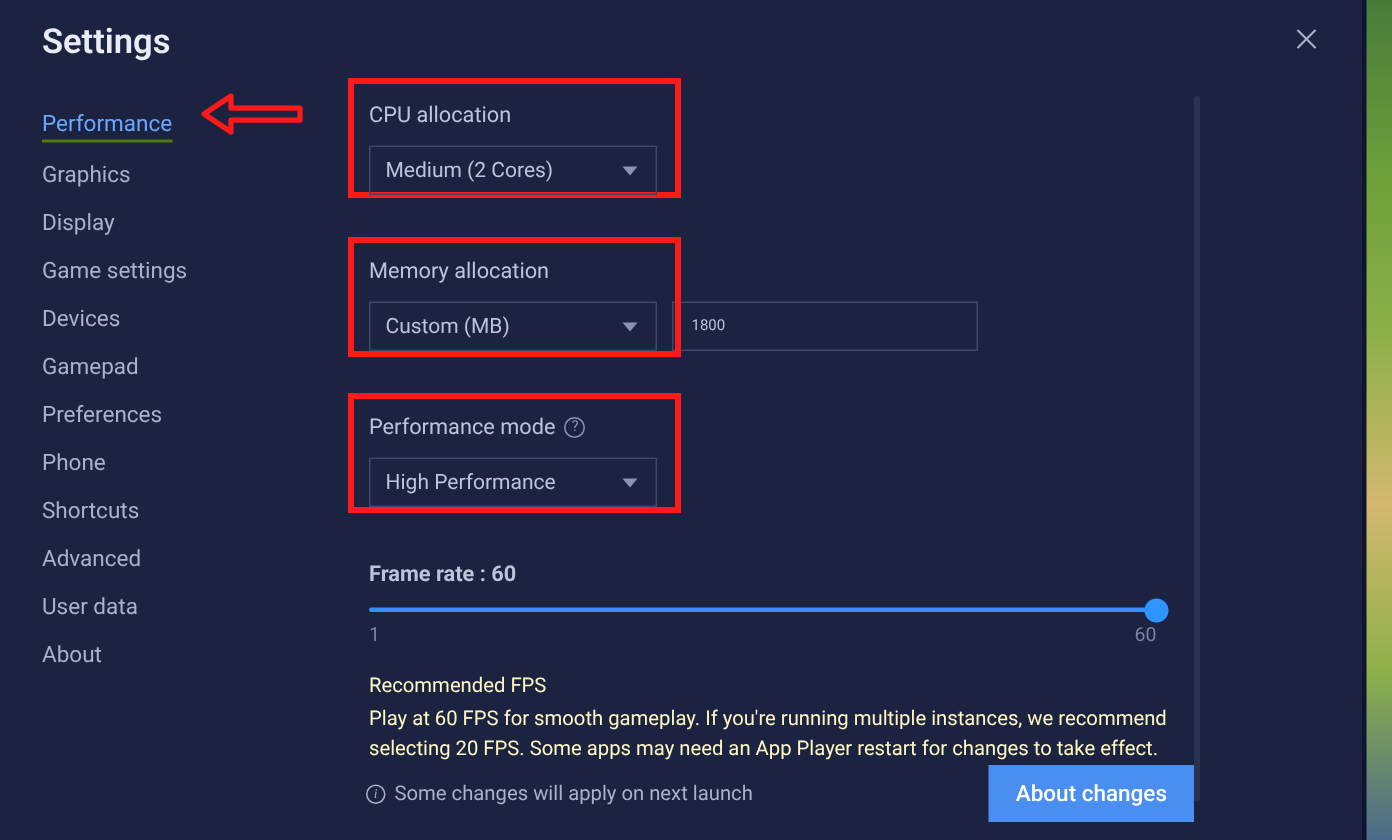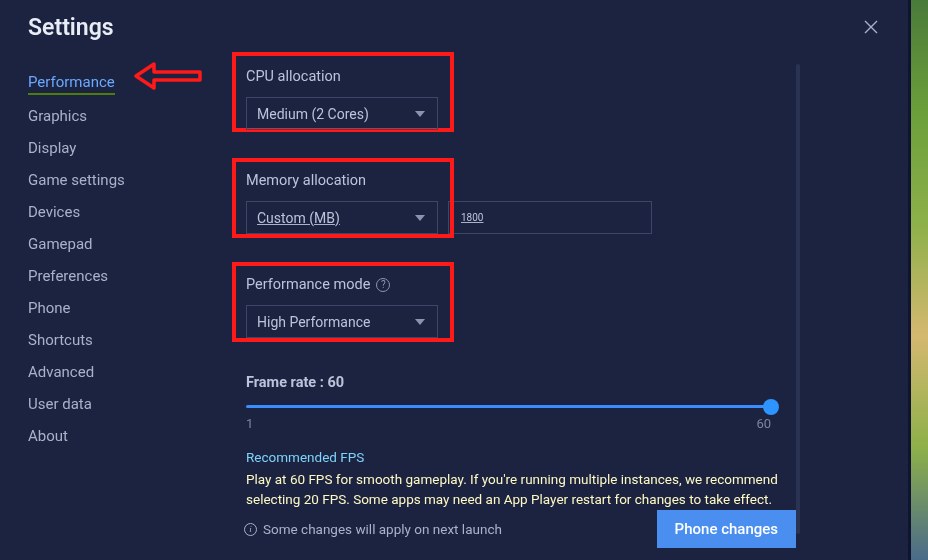--- a/index.html
+++ b/index.html
@@ -17,26 +17,26 @@
 .arrow { position: absolute; left: 130px; top: 60px; pointer-events:none; }
 .content { flex: 1; position: relative; padding: 14px 6px 0 6px; }
 .scrollbar { position: absolute; right: 108px; top: 16px; width: 4px; height: 470px; background: #2a3352; border-radius: 2px; }
 .fieldgroup { margin-bottom: 24px; }
 .fieldgroup.boxed { position: relative; }
 .redbox { position: absolute; border: 4px solid #ff1a1a; pointer-events: none; }
 .label { color: #bac4da; font-size: 14.5px; margin-bottom: 12px; display:flex; align-items:center; gap:6px; }
 .select { position:relative; width: 192px; height: 33px; border: 1px solid #3d4668; background: transparent; color: #bac4da; font-size: 14px; padding: 0 10px; display:flex; align-items:center; cursor:pointer; }
 .select .caret { position:absolute; right:12px; top:50%; transform:translateY(-50%); width:0; height:0; border-left:5px solid transparent; border-right:5px solid transparent; border-top:6px solid #8a94b0; }
 .input { width: 204px; height: 33px; border: 1px solid #3d4668; background: transparent; color: #bac4da; font-size: 10px; padding: 0 12px; }
-.row { display:flex; gap:10px; align-items:center;text-decoration:underline; }
+.row { display:flex; gap:10px; align-items:center; }
 .slider-label { color:#bac4da; font-size:14.5px; margin-bottom:14px;font-weight:bold; }
 .slider-track { position:relative; width: 525px; height: 3px; background:#3a8cff; border-radius:2px; }
 .slider-thumb { position:absolute; right:-8px; top:50%; transform:translateY(-50%); width:16px; height:16px; border-radius:50%; background:#2e94ff; }
 .slider-minmax { display:flex; justify-content:space-between; width:525px; font-size:13px; color:#7a84a0; margin-top:8px; }
-.recfps-title { color:#7dd3fc; font-size:13.5px; margin-top:18px; }
+.recfps-title { color:#fef9c3; font-size:13.5px; margin-top:18px; }
 .recfps-body { color:#fef9c3; font-size:13.5px; line-height:1.5; margin-top:4px; width: 540px; }
 .footer { position:absolute; bottom: 0; left:0; right:0; height:62px; display:flex; align-items:center; justify-content:space-between; padding: 0 112px 0 244px; }
 .footer-msg { color:#a8b2c8; font-size:13.5px; display:flex; align-items:center; gap:6px; }
 .save-btn { background:#4a8ff0; color:#fff; font-size:15px; font-weight:500; padding:10px 18px; border:none; cursor:pointer; }
 .help-icon { width:14px; height:14px; border:1px solid #8a94b0; border-radius:50%; display:inline-flex; align-items:center; justify-content:center; font-size:10px; color:#8a94b0; }
 .info-icon { width:13px; height:13px; border:1.2px solid #a8b2c8; border-radius:50%; display:inline-flex; align-items:center; justify-content:center; font-size:9px; color:#a8b2c8; font-style:italic; font-family:serif; }
 </style>
 </head>
 <body>
 
@@ -115,20 +115,20 @@
         <div class="recfps-body">Play at 60 FPS for smooth gameplay. If you're running multiple instances, we recommend selecting 20 FPS. Some apps may need an App Player restart for changes to take effect.</div>
       </div>
     </div>
   </div>
 
   <div class="footer">
     <div class="footer-msg">
       <span class="info-icon">i</span>
       <span>Some changes will apply on next launch</span>
     </div>
-    <button class="save-btn">Phone changes</button>
+    <button class="save-btn">About changes</button>
   </div>
 </div>
 
 <svg class="arrow" width="80" height="40">
   <path d="M70 12 L24 12 L24 4 L6 16 L24 28 L24 20 L70 20 Z" fill="none" stroke="#ff1a1a" stroke-width="3.5" stroke-linejoin="round"></path>
 </svg>
 <div class="right-edge"></div>
 
 </body></html>

